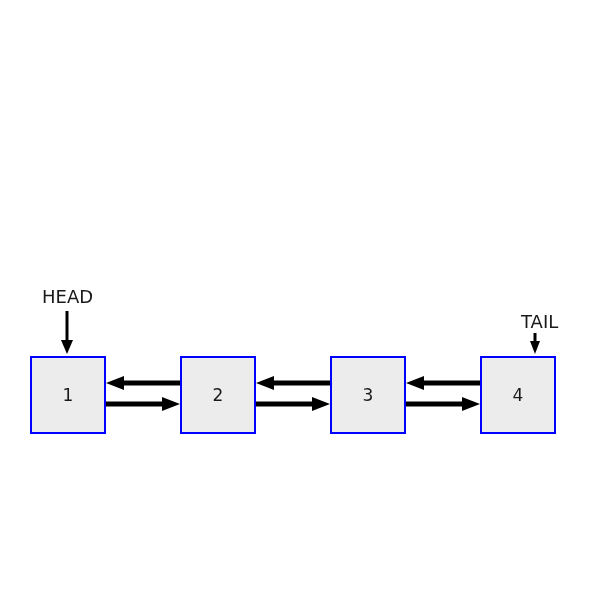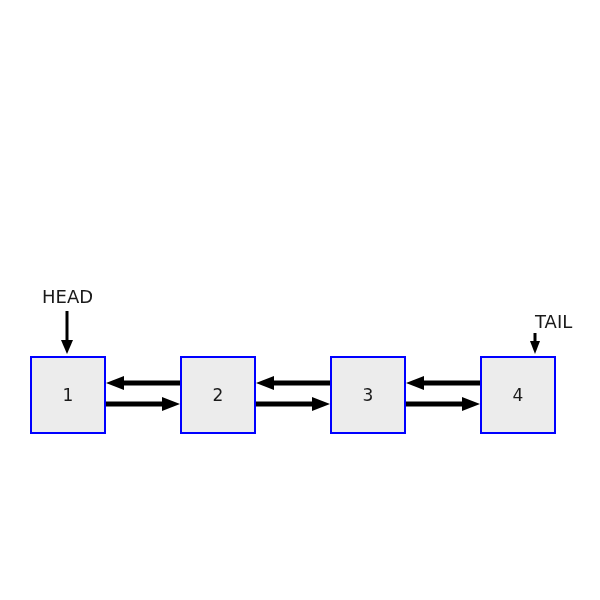--- a/index.html
+++ b/index.html
@@ -60,21 +60,21 @@
   .pointer-label {
     position: absolute;
     font-family: "DejaVu Sans", sans-serif;
     font-size: 18px;
     color: #1a1a1a;
     white-space: nowrap;
     line-height: 1;
     user-select: none;
   }
   .head-label { left: 42px; top: 243px; }
-  .tail-label { left: 535px; top: 268px; text-align: right; }
+  .tail-label { left: 521px; top: 268px; text-align: right; }
 
   .varrow { position: absolute; }
   .head-arrow { left: 59px; top: 266px; }
   .tail-arrow { left: 527px; top: 288px; }
 </style>
 </head>
 <body>
 
 <div id="canvas">
 

